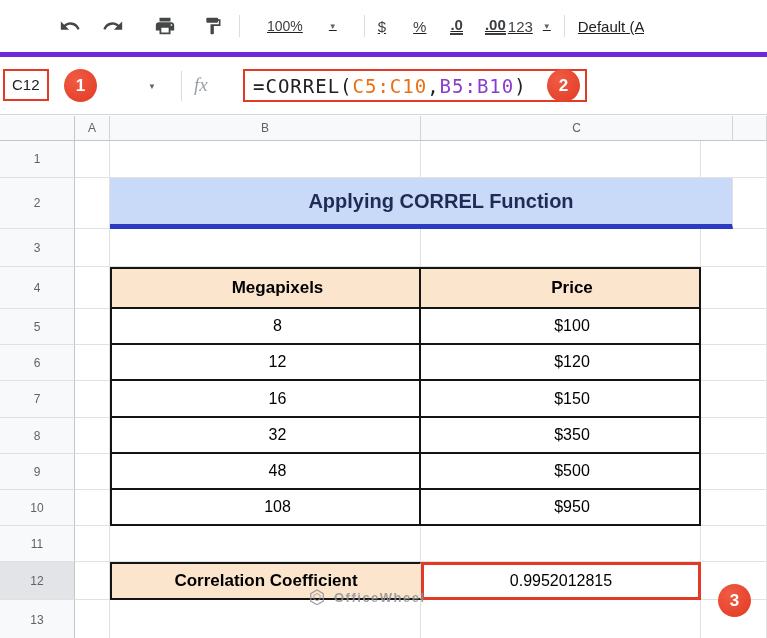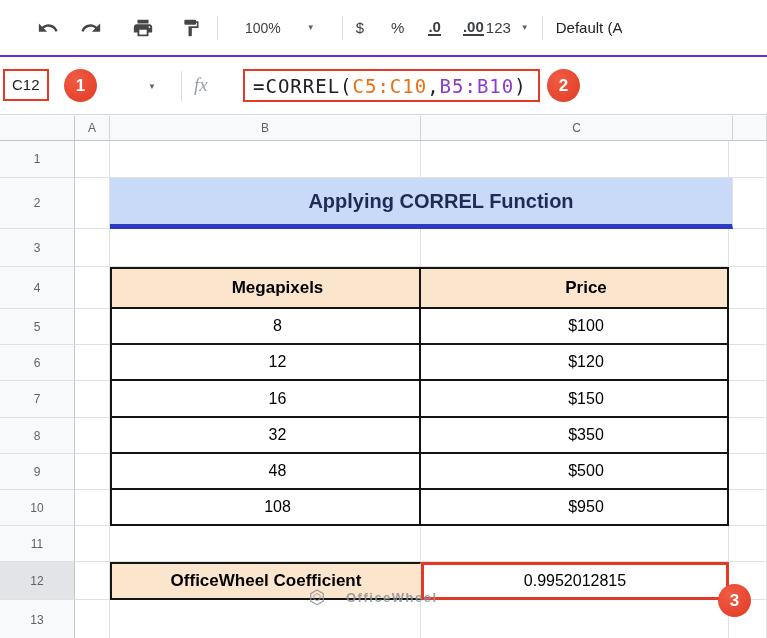--- a/index.html
+++ b/index.html
@@ -6,22 +6,22 @@
   html,body { background:#fff; }
   .app {
     position:relative; width:767px; height:638px; overflow:hidden;
     background:#fff; font-family:"Liberation Sans", sans-serif; color:#202124;
   }
   button { background:none; border:0; padding:0; font:inherit; cursor:pointer; color:inherit; }
 
   
   .toolbar {
     position:absolute; top:0; left:0; right:0; height:57px;
-    display:flex; align-items:center; padding-left:35px;
-    background:#fff; border-bottom:2px solid #6d28d9; white-space:nowrap;
+    display:flex; align-items:center; padding-left:57px;
+    background:#fff; border-bottom:5px solid #6d28d9; white-space:nowrap;text-decoration:underline;
   }
   .tb-icon { width:26px; height:26px; display:flex; align-items:center; justify-content:center; }
   .tb-icon svg { fill:#454746; }
   .tb-sep { width:1px; height:22px; background:#dadce0; margin:0 13px; }
   .tb-txt { font-size:15px; color:#3c4043; font-weight:bold; }
   .dec { border-bottom:2px solid #3c4043; line-height:1.05; }
   .caret { font-size:8px; color:#5f6368; }
   .tb-zoom { display:flex; align-items:center; gap:26px; font-size:14px; color:#3c4043; padding:0 14px; }
   .tb-font { font-size:15px; color:#202124; overflow:hidden; }
 
@@ -36,21 +36,21 @@
     font-size:15px; line-height:27px; padding-left:7px; color:#202124; background:#fff;
   }
   .nb-caret { position:absolute; left:148px; top:25px; }
   .fb-sep { position:absolute; left:181px; top:14px; width:1px; height:30px; background:#dadce0; }
   .fx {
     position:absolute; left:194px; top:17px;
     font-family:"Liberation Serif", serif; font-style:italic;
     color:#9aa0a6; font-size:19px;
   }
   .formula {
-    position:absolute; left:243px; top:12px; width:297px; height:33px;
+    position:absolute; left:243px; top:12px; width:344px; height:33px;
     display:flex; align-items:center; padding-left:8px; background:#fff;
     font-family:"DejaVu Sans Mono", monospace; font-size:19px; letter-spacing:1px; color:#202124;
   }
   .rng1 { color:var(--range1-color,#ea7014); }
   .rng2 { color:var(--range2-color,#8a3ccf); }
 
   .step-circle {
     position:absolute; width:33px; height:33px; border-radius:50%;
     background:radial-gradient(circle at 35% 30%, #f05b43, var(--annotation-red,#dd2f19));
     color:#fff; font-weight:bold; font-size:17px;
@@ -70,21 +70,21 @@
   }
   .w-a { width:35px; } .w-b { width:311px; } .w-c { width:312px; } .w-rest { flex:1; }
 
   .row { display:flex; }
   .rh {
     width:75px; background:#f8f9fa; border-right:1px solid #c6c6c6; border-bottom:1px solid #e1e1e1;
     font-size:12px; color:#5f6368; display:flex; align-items:center; justify-content:center;
   }
   .rh.sel { background:#e2e4e7; }
   .c { border-right:1px solid #e1e1e1; border-bottom:1px solid #e1e1e1; background:#fff; }
-  .a { width:35px; } .b { width:311px; } .cc { width:308px; } .rest { flex:1; }
+  .a { width:35px; } .b { width:311px; } .cc { width:280px; } .rest { flex:1; }
 
   .cell-txt { display:flex; align-items:center; justify-content:center; }
 
   
   .title-cell {
     width:623px; background:var(--title-bg,#c9daf8);
     border-right:1px solid #e1e1e1; border-bottom:5px solid var(--title-underline,#2d3bc4);
     display:flex; align-items:center; justify-content:center;
     font-size:20px; font-weight:bold; color:var(--title-color,#1f2a56);padding-left:40px;
   }
@@ -100,21 +100,21 @@
     background:var(--header-bg,#fce5cd); font-weight:bold; font-size:17px; color:#000;
     border-left:2px solid #141414; border-top:2px solid #141414; border-bottom:2px solid #141414;
   }
   .result-value {
     border:3px solid var(--annotation-red,#e33b27) !important;
     font-size:16px; color:#000; background:#fff;
   }
 
   .watermark {
     position:absolute; left:310px; top:589px; z-index:20;
-    display:flex; align-items:center; gap:22px;
+    display:flex; align-items:center; gap:10px;
     color:#8d9196; opacity:.85; font-size:13px; font-weight:bold; letter-spacing:1.5px;
   }
 </style>
 </head>
 <body>
 
 <div class="app">
 
   <div class="toolbar">
     <button class="tb-icon" style="margin-right:17px">
@@ -258,21 +258,21 @@
       <div class="rh">11</div>
       <div class="c a"></div>
       <div class="c b"></div>
       <div class="c cc"></div>
       <div class="c rest"></div>
     </div>
 
     <div class="row" style="height:38px">
       <div class="rh sel">12</div>
       <div class="c a"></div>
-      <div class="c b cell-txt result-label">OfficeWheel Coefficient</div>
+      <div class="c b cell-txt result-label">Correlation Coefficient</div>
       <div class="c cc cell-txt result-value">0.9952012815</div>
       <div class="c rest"></div>
     </div>
 
     <div class="row" style="height:40px">
       <div class="rh">13</div>
       <div class="c a"></div>
       <div class="c b"></div>
       <div class="c cc"></div>
       <div class="c rest"></div>

